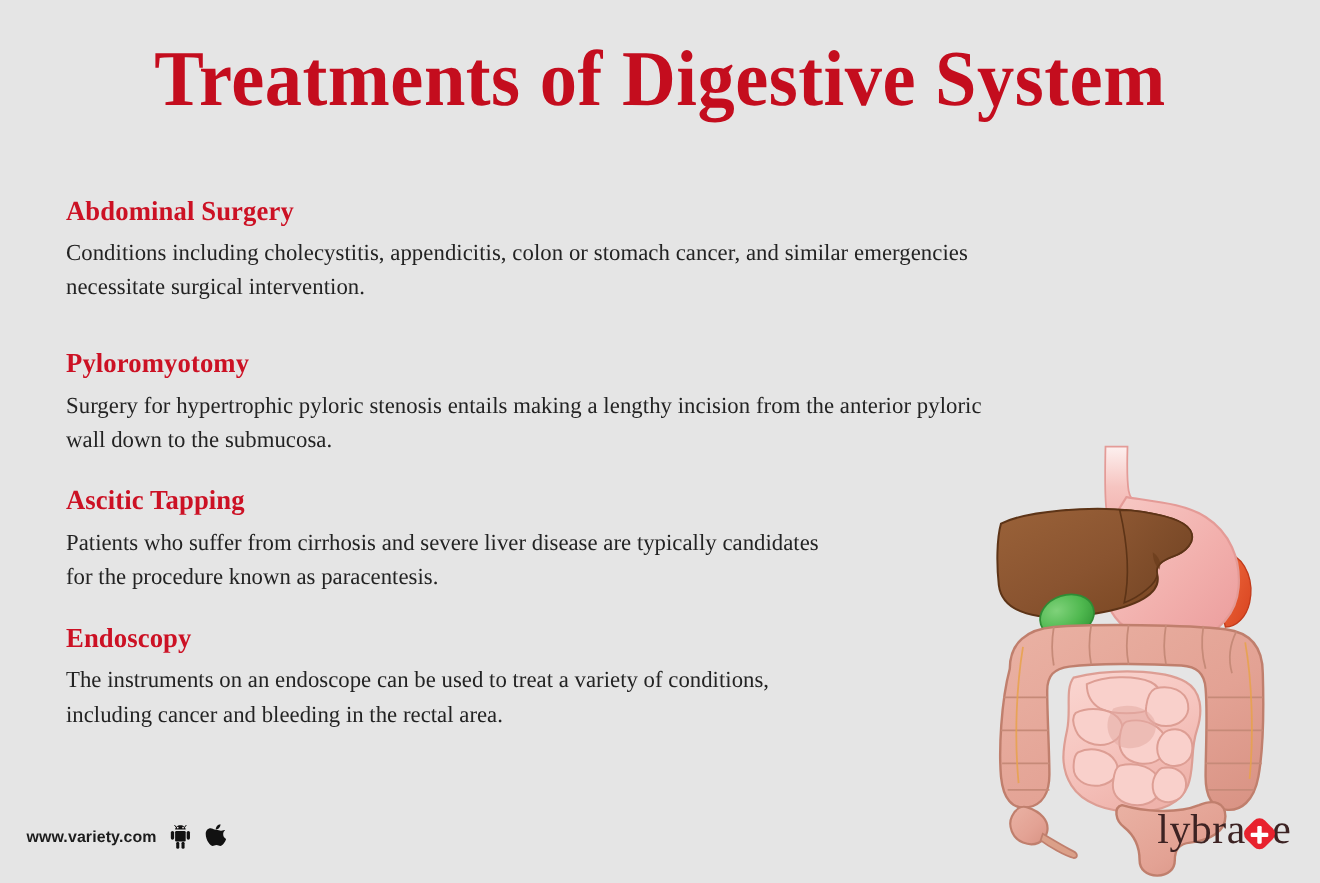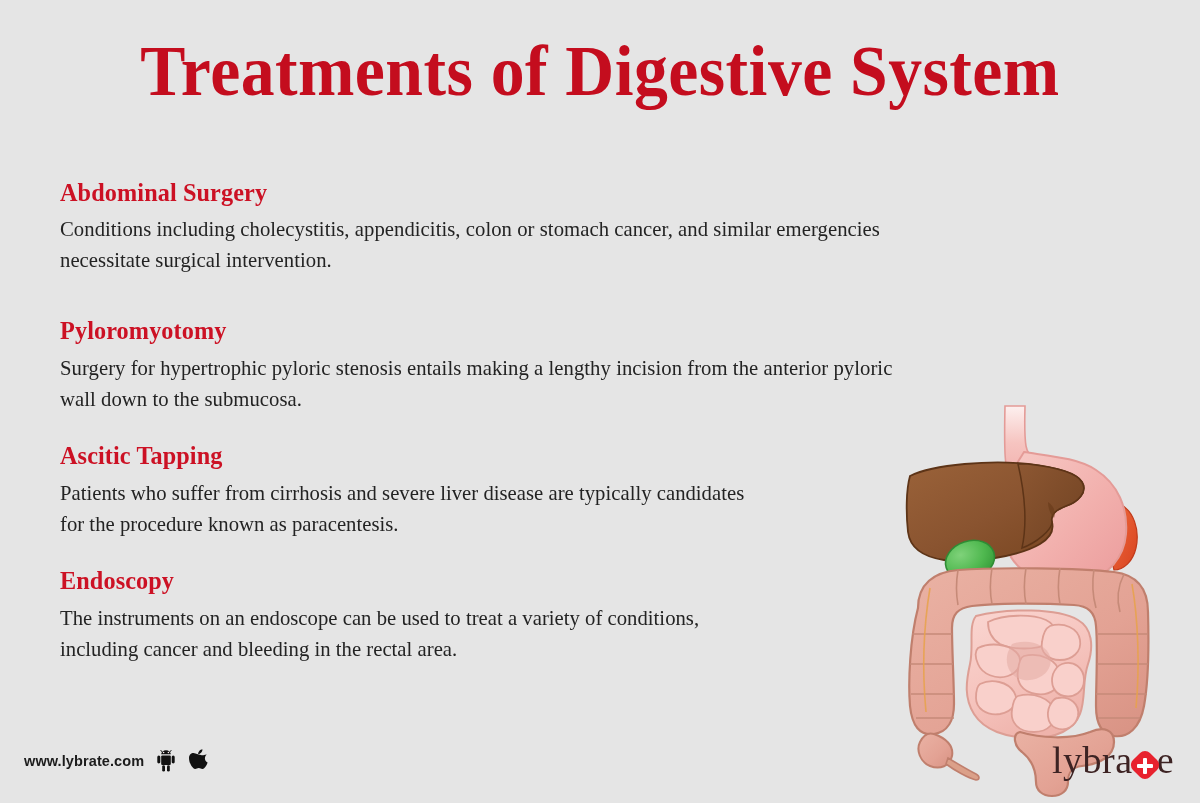--- a/index.html
+++ b/index.html
@@ -104,21 +104,21 @@
     display: inline-block;
     line-height: 0;
   }
 
   
   .brand-logo {
     position: absolute;
     right: 26px;
     bottom: 24px;
     display: flex;
-    align-items: flex-end;
+    align-items: flex-start;
     height: 44px;
   }
   .brand-text {
     font-family: "Liberation Serif", "DejaVu Serif", serif;
     font-size: 38px;
     line-height: 38px;
     color: #3d2323;
     letter-spacing: 0.5px;
     position: relative;
   }
@@ -339,21 +339,21 @@
       <g>
         <path d="M120,334 C140,340 170,342 190,334 C204,328 214,332 214,344
                  C214,358 200,366 182,368 C172,369 168,374 168,384
                  C168,392 162,398 152,398 C142,398 136,392 136,384
                  C136,372 132,362 122,354 C114,348 112,336 120,334 Z" fill="url(#gColon)" stroke="#c07f6d" stroke-width="2.2"></path>
       </g>
     </svg>
   </div>
 
   <div class="footer">
-    <span class="footer-url">www.lybrate.com</span>
+    <span class="footer-url">www.variety.com</span>
     <span class="store-icon">
       <svg width="22" height="24" viewBox="0 0 22 24" xmlns="http://www.w3.org/2000/svg">
         <g fill="#111111">
           <path d="M6.2,5.2 C6.2,3.0 8.3,1.2 11,1.2 C13.7,1.2 15.8,3.0 15.8,5.2 Z"></path>
           <circle cx="8.6" cy="3.4" r="0.75" fill="#fdf1f4"></circle>
           <circle cx="13.4" cy="3.4" r="0.75" fill="#fdf1f4"></circle>
           <path d="M5.6,1.0 L7.1,3.0" stroke="#111111" stroke-width="0.9" fill="none"></path>
           <path d="M16.4,1.0 L14.9,3.0" stroke="#111111" stroke-width="0.9" fill="none"></path>
           <rect x="6.2" y="6.4" width="9.6" height="9.6" rx="1.1"></rect>
           <rect x="2.3" y="6.4" width="3.0" height="8.0" rx="1.5"></rect>

